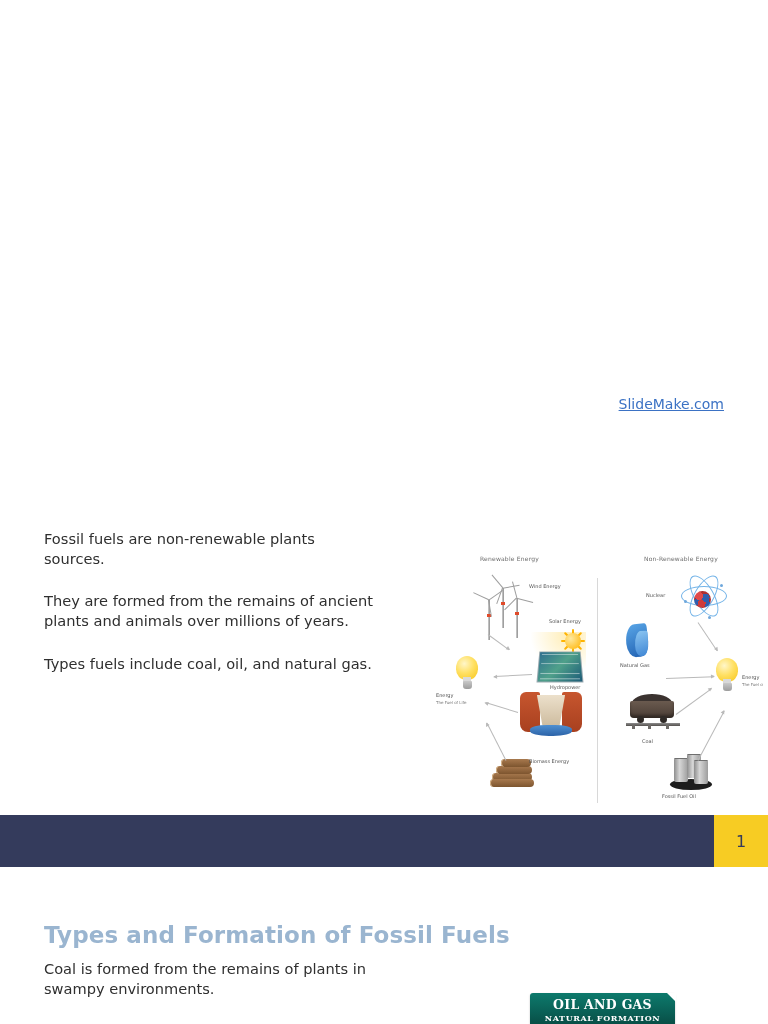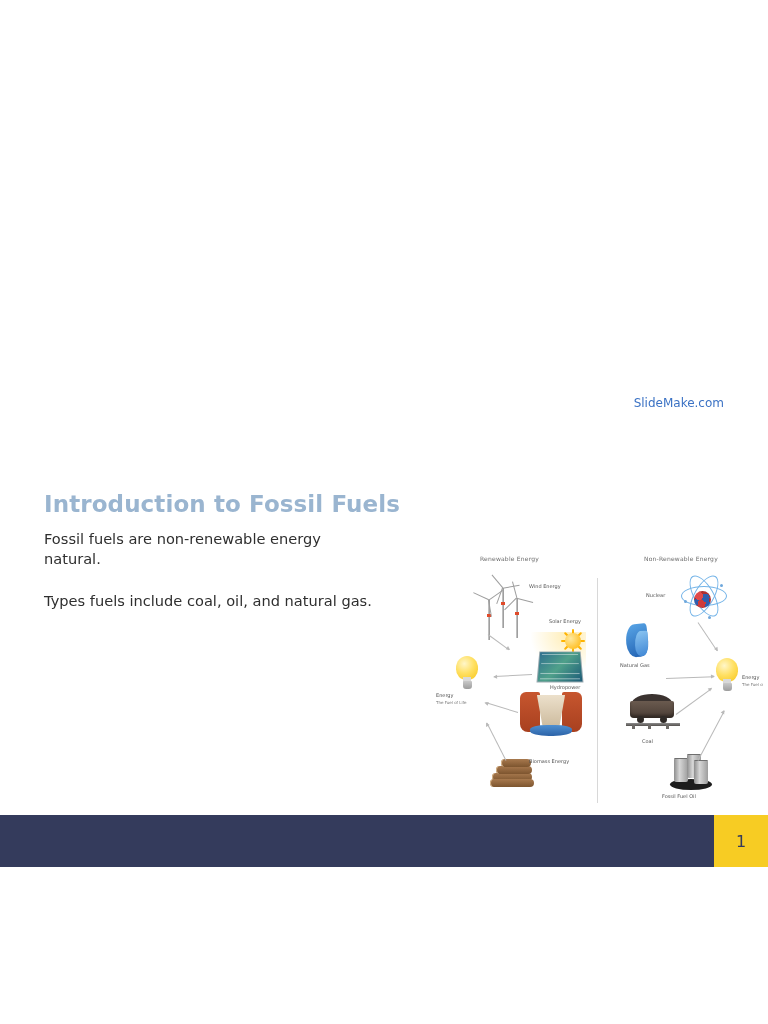--- a/index.html
+++ b/index.html
@@ -38,22 +38,23 @@
     text-align: center;
     font-size: 31px;
     font-weight: bold;
     color: #9ab5d0;
     letter-spacing: 0.2px;
   }
   .deck-credit {
     position: absolute;
     right: 44px;
     top: 396px;
-    font-size: 12px;
+    font-size: 14px;
     color: #3b72c4;
+    text-decoration: underline;
     white-space: nowrap;
   }
 
   
   .slide-intro {
     position: absolute;
     left: 0;
     top: 432px;
     width: 768px;
     height: 432px;
@@ -377,24 +378,24 @@
 <body>
 
 <div class="doc">
 
   <section class="slide-title-deck">
     <a class="deck-credit">SlideMake.com</a>
   </section>
 
   <section class="slide-intro">
 
-    <h2 class="sec-heading">Introduction to Fossil Fuels</h2>
 
     <div class="body-col">
-      <p>Fossil fuels are non-renewable energy natural.</p>
+      <p>Fossil fuels are non-renewable plants sources.</p>
+      <p>They are formed from the remains of ancient plants and animals over millions of years.</p>
       <p>Types fuels include coal, oil, and natural gas.</p>
     </div>
 
     <figure class="fig-energy">
 
       <span class="hdr" style="left:48px;  top:9px;">Renewable Energy</span>
       <span class="hdr" style="left:212px; top:9px;">Non-Renewable Energy</span>
 
       <span class="divider-v"></span>
 
@@ -513,14 +514,31 @@
       <span class="arrow" style="left:244px; top:168px; width:44px; transform:rotate(-36deg);"></span>
       <span class="arrow" style="left:266px; top:214px; width:56px; transform:rotate(-62deg);"></span>
     </figure>
   </section>
 
   <div class="footer-band">
     <div class="footer-bar"></div>
     <div class="footer-page">1</div>
   </div>
 
+  <section class="slide-types">
+
+    <h2 class="sec-heading">Types and Formation of Fossil Fuels</h2>
+
+    <div class="body-col">
+      <p>Coal is formed from the remains of plants in swampy environments.</p>
+    </div>
+
+    <figure class="fig-oilgas">
+      <div class="ribbon">
+        <span class="fold"></span>
+        <span class="r1">OIL AND GAS</span>
+        <span class="r2">NATURAL FORMATION</span>
+      </div>
+
+    </figure>
+  </section>
 
 </div>
 
 </body></html>

